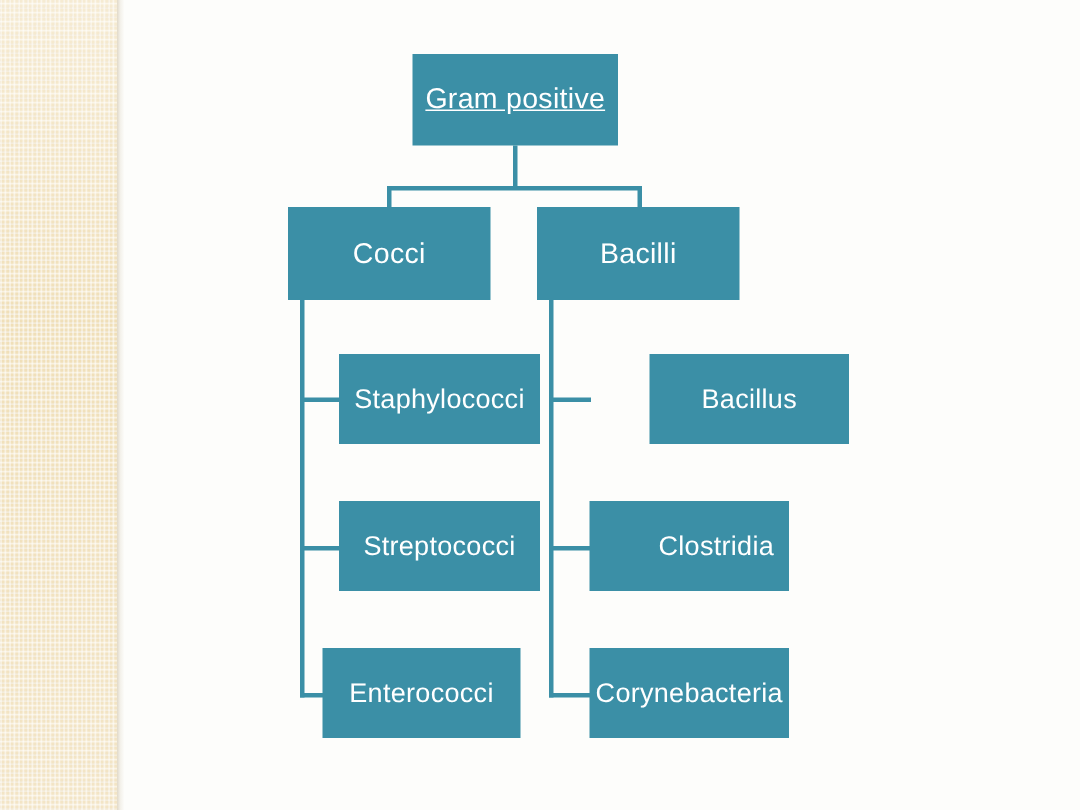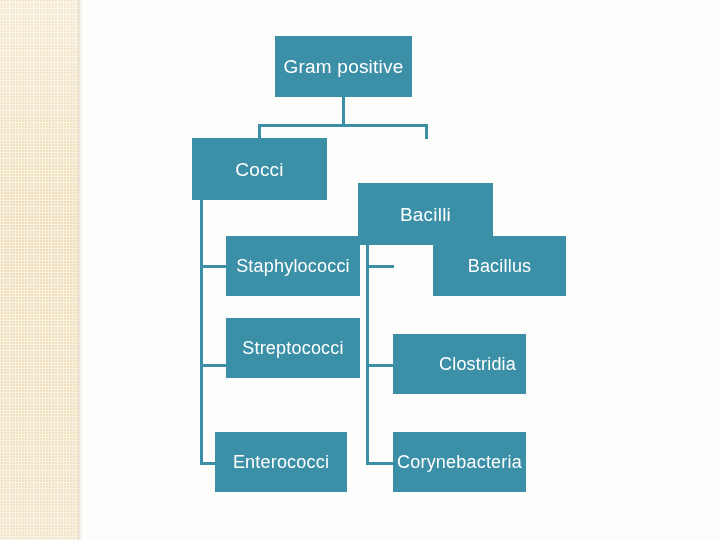--- a/index.html
+++ b/index.html
@@ -93,37 +93,37 @@
   <div class="conn conn-v" style="left:200px; top:200px; height:265px;"></div>
   <div class="conn conn-h" style="left:200px; top:265px; width:27px;"></div>
   <div class="conn conn-h" style="left:200px; top:364px; width:27px;"></div>
   <div class="conn conn-h" style="left:200px; top:462px; width:27px;"></div>
 
   <div class="conn conn-v" style="left:366px; top:200px; height:265px;"></div>
   <div class="conn conn-h" style="left:366px; top:265px; width:28px;"></div>
   <div class="conn conn-h" style="left:366px; top:364px; width:28px;"></div>
   <div class="conn conn-h" style="left:366px; top:462px; width:28px;"></div>
 
-  <div class="node lvl1" style="left:275px; top:36px; width:137px; height:61px;">
+  <div class="node lvl1" style="left:275px; top:36px; width:137px; height:61px;text-decoration:underline;">
     <span class="node-label">Gram positive</span>
   </div>
 
   <div class="node lvl2" style="left:192px; top:138px; width:135px; height:62px;">
     <span class="node-label">Cocci</span>
   </div>
 
-  <div class="node lvl2" style="left:358px; top:138px; width:135px; height:62px;margin-top:45px;">
+  <div class="node lvl2" style="left:358px; top:138px; width:135px; height:62px;">
     <span class="node-label">Bacilli</span>
   </div>
 
   <div class="node lvl3" style="left:226px; top:236px; width:134px; height:60px;">
     <span class="node-label">Staphylococci</span>
   </div>
 
-  <div class="node lvl3" style="left:226px; top:318px; width:134px; height:60px;">
+  <div class="node lvl3" style="left:226px; top:334px; width:134px; height:60px;">
     <span class="node-label">Streptococci</span>
   </div>
 
   <div class="node lvl3" style="left:215px; top:432px; width:132px; height:60px;">
     <span class="node-label">Enterococci</span>
   </div>
 
   <div class="node lvl3" style="left:393px; top:236px; width:133px; height:60px;margin-left:40px;">
     <span class="node-label">Bacillus</span>
   </div>

